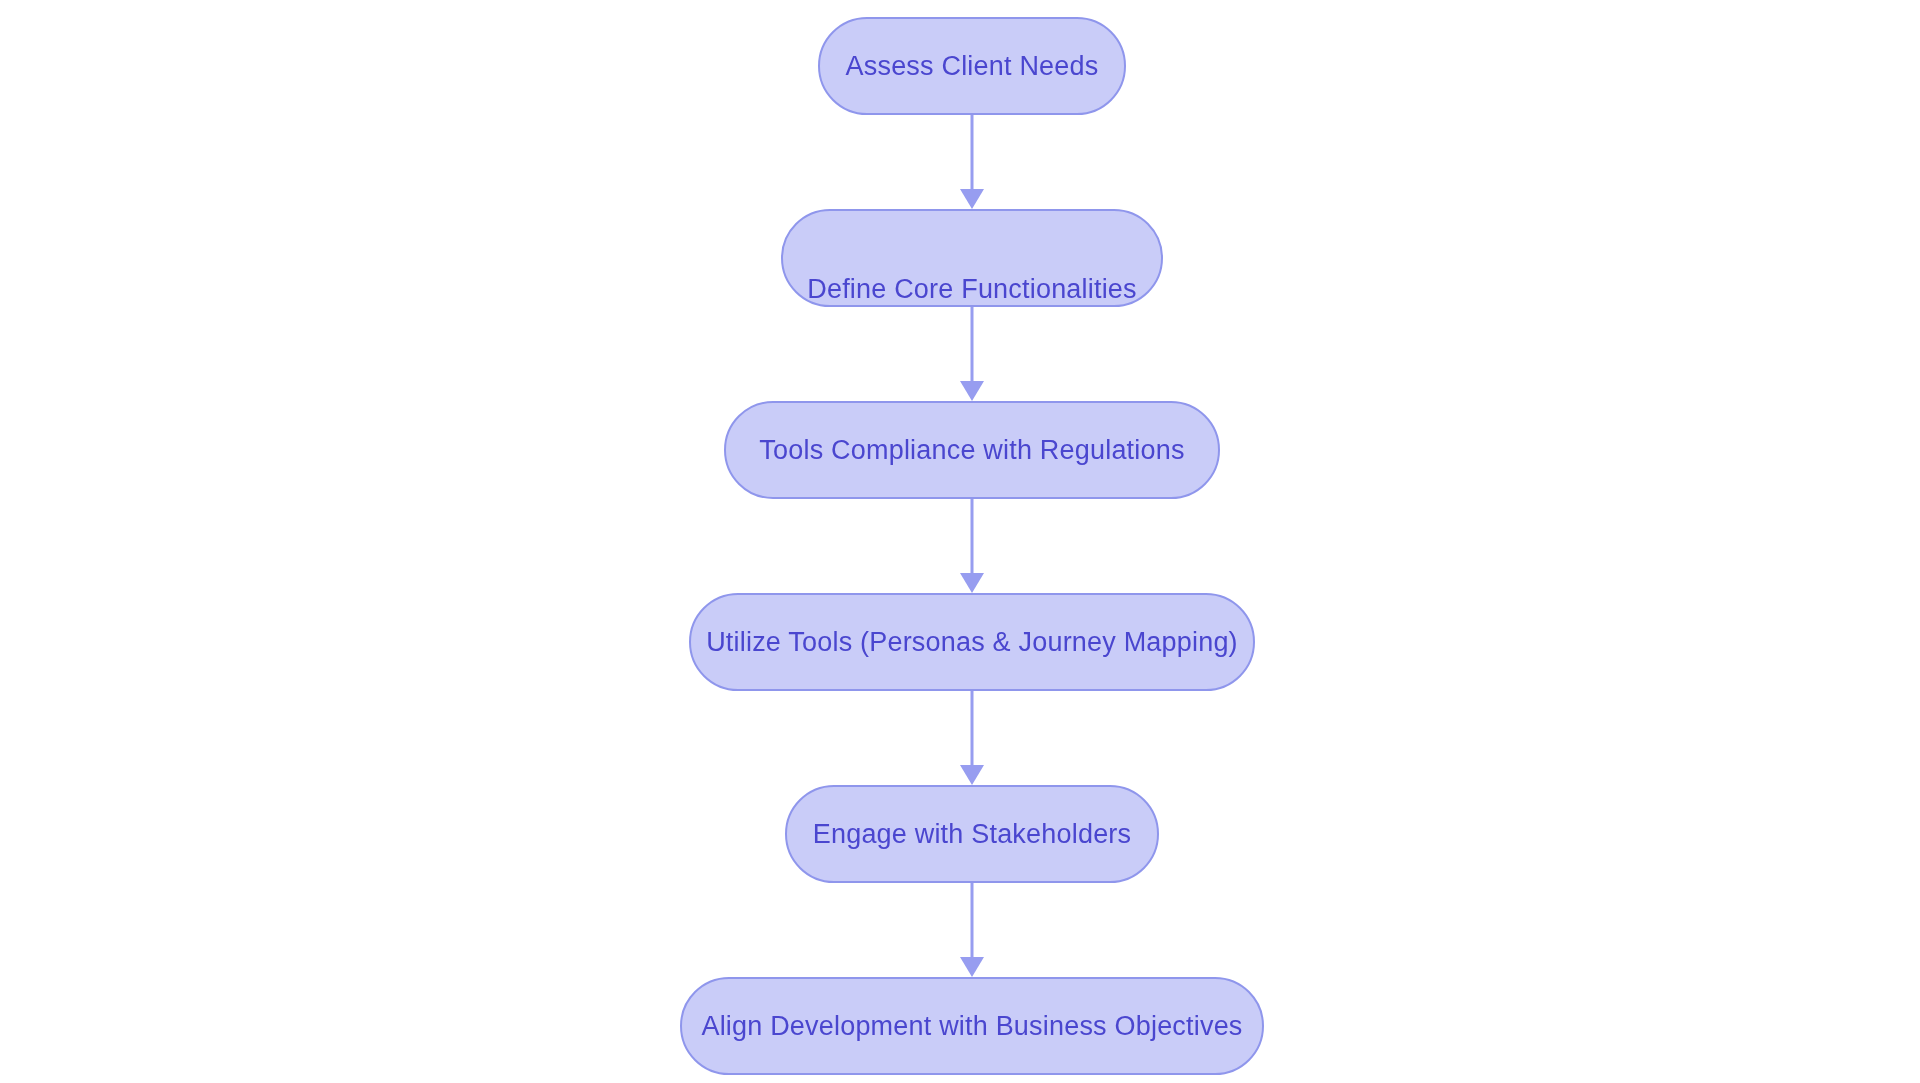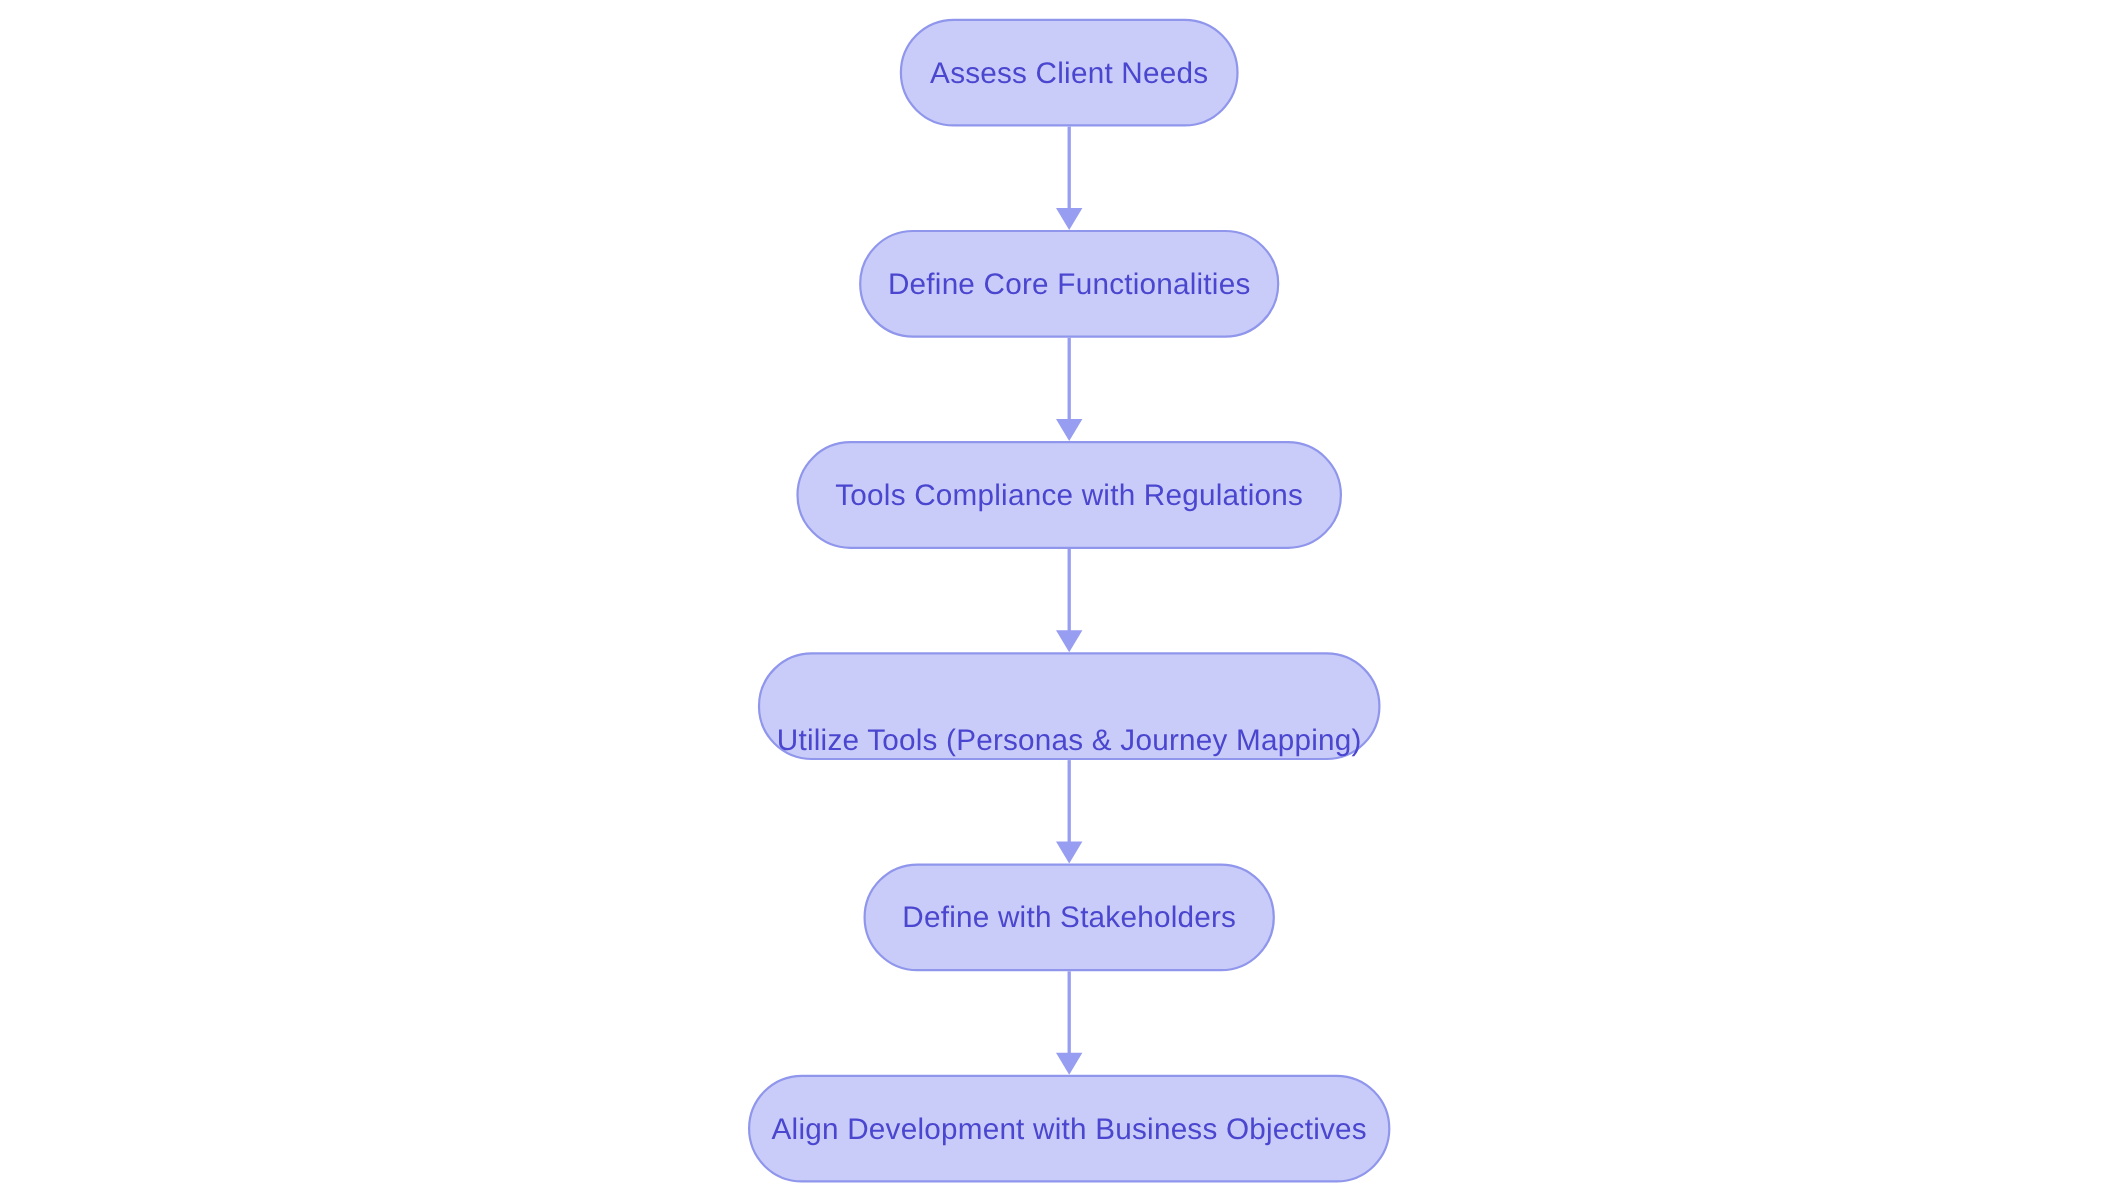--- a/index.html
+++ b/index.html
@@ -33,23 +33,23 @@
     color: var(--text, #4a46cf);
     display: flex;
     align-items: center;
     justify-content: center;
     font-size: 27px;
     letter-spacing: 0.2px;
     white-space: nowrap;
     text-align: center;
   }
   .w0 { width: 308px; }
-  .w1 { width: 382px; }
+  .w1 { width: 382px; align-items: flex-end; }
   .w2 { width: 496px; }
-  .w3 { width: 566px; align-items: flex-end; }
+  .w3 { width: 566px; }
   .w4 { width: 374px; }
   .w5 { width: 584px; justify-content: center; }
 
   .arrow {
     position: relative;
     width: 26px;
     height: 94px;
     flex: 0 0 auto;
   }
   .arrow .shaft {
@@ -109,21 +109,21 @@
     <div class="node w3">
       <span>Utilize Tools (Personas &amp; Journey Mapping)</span>
     </div>
 
     <div class="arrow">
       <div class="shaft"></div>
       <div class="head"></div>
     </div>
 
     <div class="node w4">
-      <span>Define with Stakeholders</span>
+      <span>Engage with Stakeholders</span>
     </div>
 
     <div class="arrow">
       <div class="shaft"></div>
       <div class="head"></div>
     </div>
 
     <div class="node w5">
       <span>Align Development with Business Objectives</span>
     </div>

